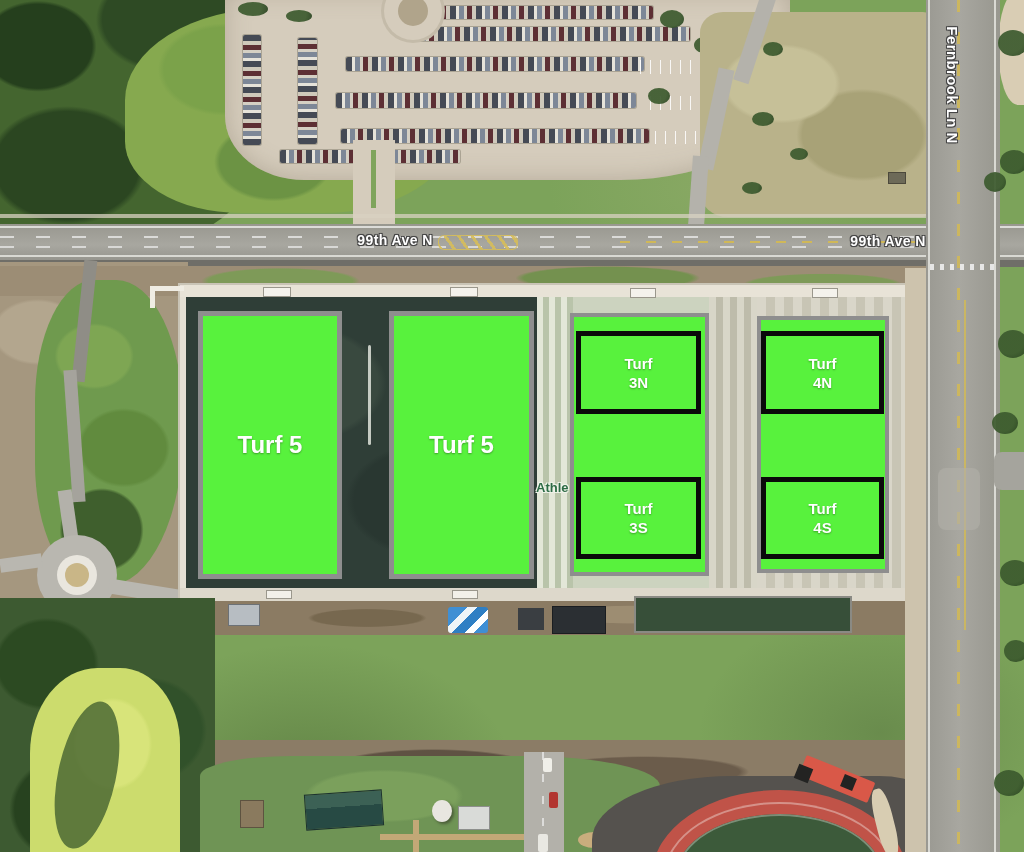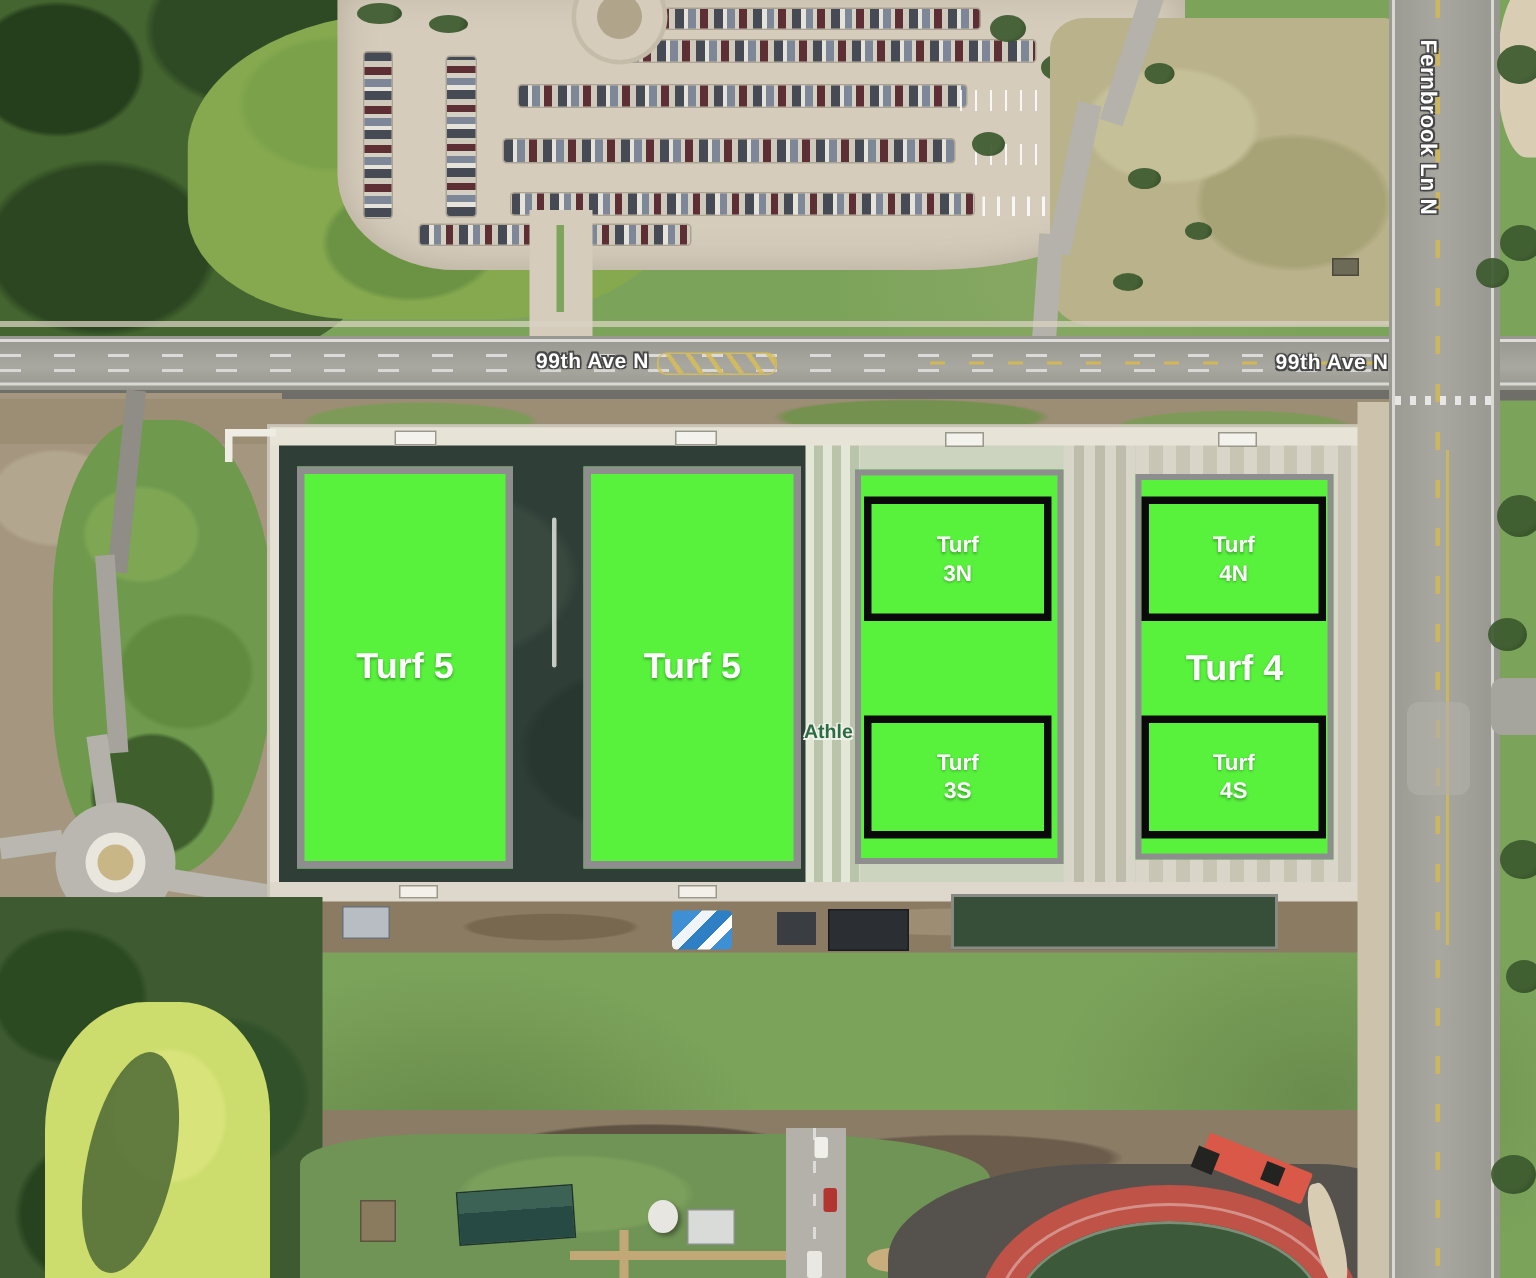--- a/index.html
+++ b/index.html
@@ -235,23 +235,20 @@
     </div>
   </div>
 
   <div class="a turf turf34" style="left:757px;top:316px;width:132px;height:257px;z-index:20;">
     <div class="a sub f" style="left:0px;top:11px;width:123px;height:83px;">
       <div class="sublbl">
         <span>Turf</span><br>
         <span>4N</span>
       </div>
     </div>
-    <div class="a f" style="left:0;top:94px;width:124px;height:63px;">
-      <span class="biglbl">Turf 4</span>
-    </div>
     <div class="a sub f" style="left:0px;top:157px;width:123px;height:82px;">
       <div class="sublbl">
         <span>Turf</span><br>
         <span>4S</span>
       </div>
     </div>
   </div>
 
 
 </div>

